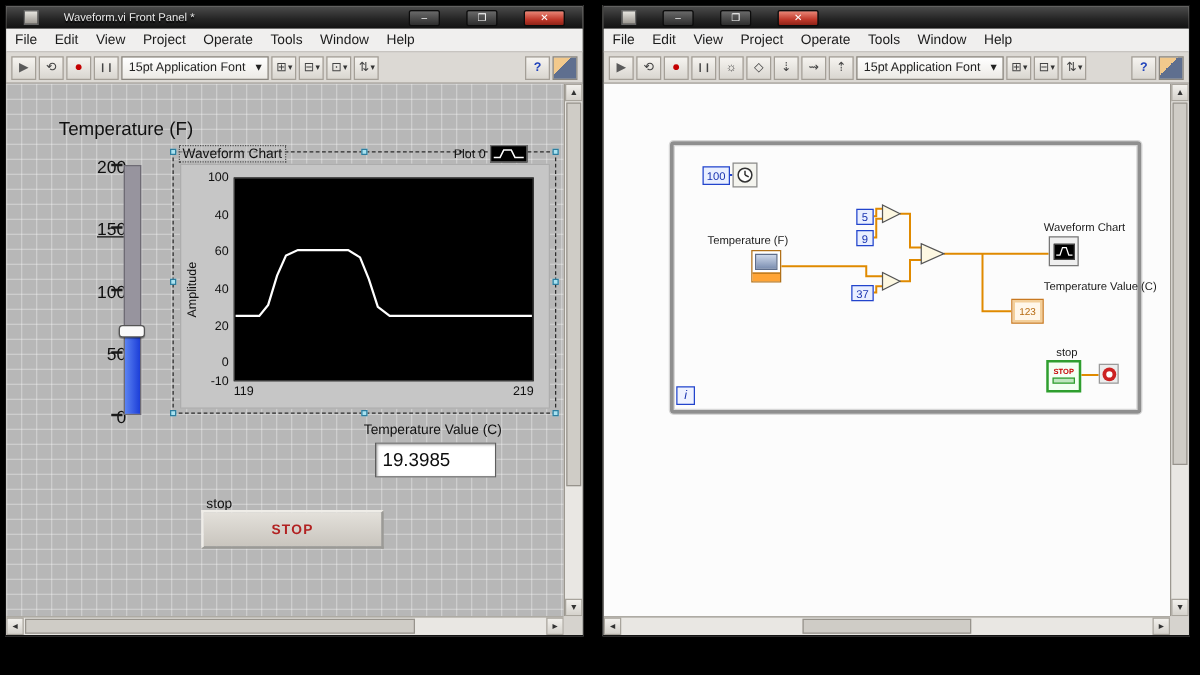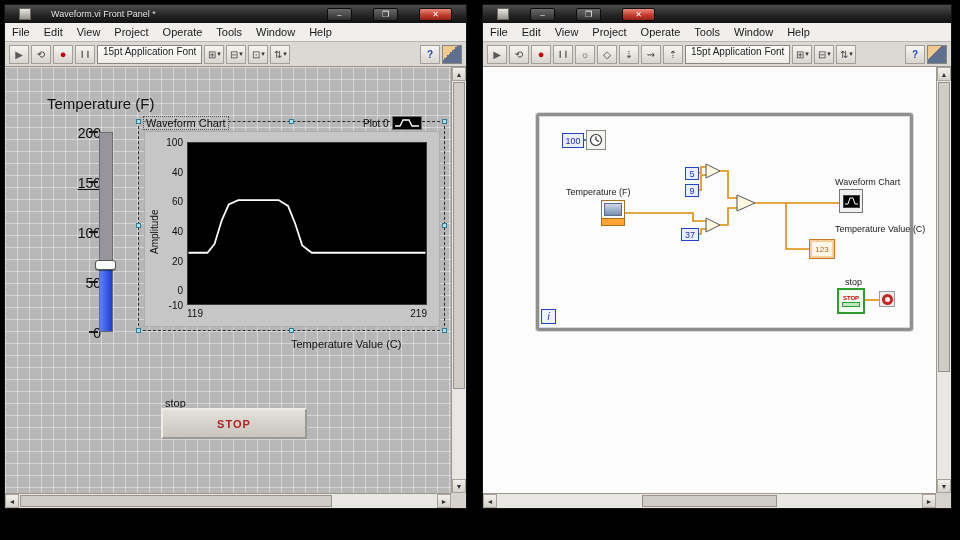--- a/index.html
+++ b/index.html
@@ -27,21 +27,21 @@
   .toolbar { height:25px; flex:0 0 25px; background:#dcd9d4; border-bottom:1px solid #99958e;
              display:flex; align-items:center; gap:2px; padding:0 4px; }
   .tbtn { min-width:20px; height:19px; padding:0 2px; display:flex; align-items:center; gap:1px;
           justify-content:center; font-size:10px; color:#444;
           background:linear-gradient(#f6f4f0,#d9d6d0); border:1px solid #a49f97; }
   .tbtn .dd { font-size:7px; color:#333; }
   .run-glyph { color:#5a5a5a; } .abort-glyph { color:#c40000; font-size:11px; }
   .pause-glyph { font-size:7px; letter-spacing:0; }
   .font-select { height:19px; display:flex; align-items:center; gap:8px; padding:0 5px;
                  font-size:10px; color:#222; background:linear-gradient(#fff,#eceae5);
-                 border:1px solid #8a867f;flex-direction:column; }
+                 border:1px solid #8a867f; }
   .tb-spacer { flex:1; }
   .help-glyph { color:#2244bb; font-weight:bold; }
   .lv-icon { width:20px; height:19px; border:1px solid #8a867f;
              background:linear-gradient(135deg,#f2c98c 0 40%, #5f6f8f 40% 100%); }
   
   .body-wrap { flex:1; position:relative; overflow:hidden; background:#d6d3ce; }
   .fp-body { position:absolute; left:0; top:0; right:15px; bottom:15px; overflow:hidden;
              background-color:#b7b7b7;
              background-image:linear-gradient(rgba(255,255,255,.40) 1px, transparent 1px),
                               linear-gradient(90deg, rgba(255,255,255,.40) 1px, transparent 1px);
@@ -231,20 +231,23 @@
         <div class="plot-area">
           <svg width="238" height="161" viewBox="0 0 240 163">
               <polyline points="0.0,111.1 19.2,111.1 26.4,102.2 33.6,78.5 40.8,62.2 50.4,57.8 91.2,57.8 100.8,63.7 108.0,81.5 115.2,103.7 124.8,111.1 240.0,111.1" fill="none" stroke="#ffffff" stroke-width="1.8"></polyline>
             </svg>
         </div>
         <span class="xtick" style="left:42px; top:176px;">119</span>
         <span class="xtick" style="left:246px; width:36px; text-align:right; top:176px;">219</span>
       </div>
 
       <div class="fp-label" style="left:286px; top:271px;">Temperature Value (C)</div>
+      <div class="num-display" style="left:295px; top:287px; width:97px; height:28px;">
+        <span>19.3985</span>
+      </div>
 
       <div class="fp-label" style="left:160px; top:330px;">stop</div>
       <div class="stop-button" style="left:156px; top:341px; width:146px; height:31px;">
         <span>STOP</span>
       </div>
     </div>
     <div class="vscroll">
       <div class="sarrow" style="top:0; left:0;">▲</div>
       <div class="sthumb" style="left:1px; right:1px; top:15px; height:72%;"></div>
       <div class="sarrow" style="bottom:0; left:0;">▼</div>

